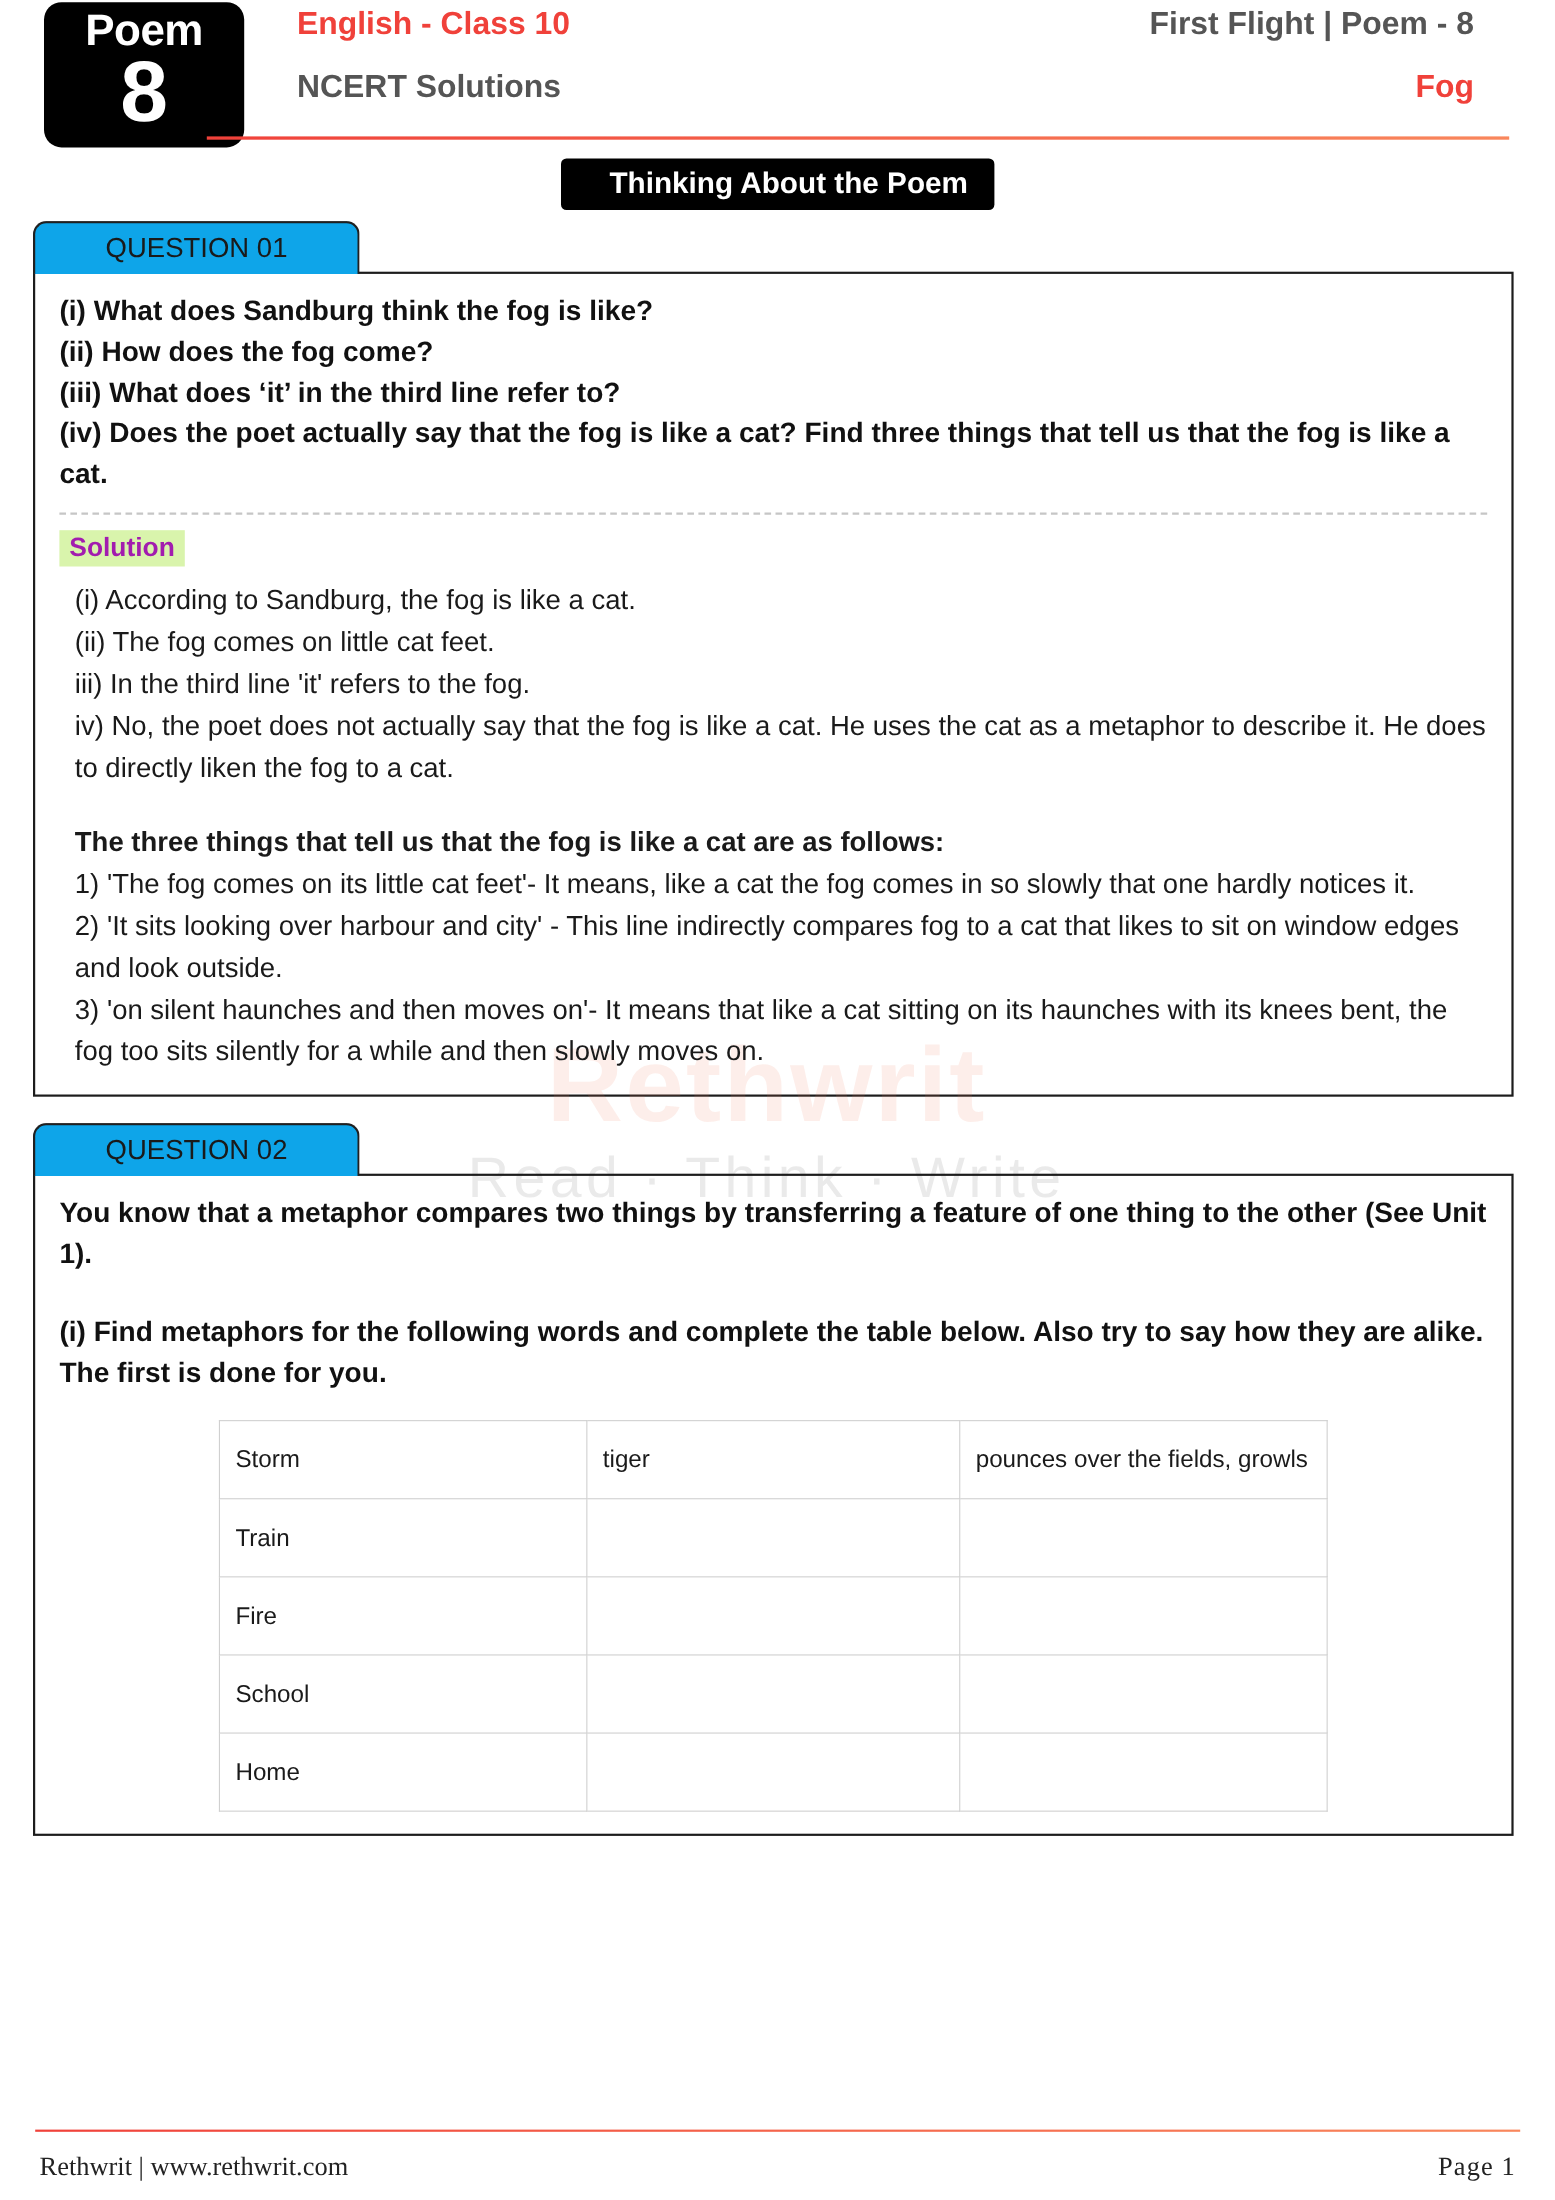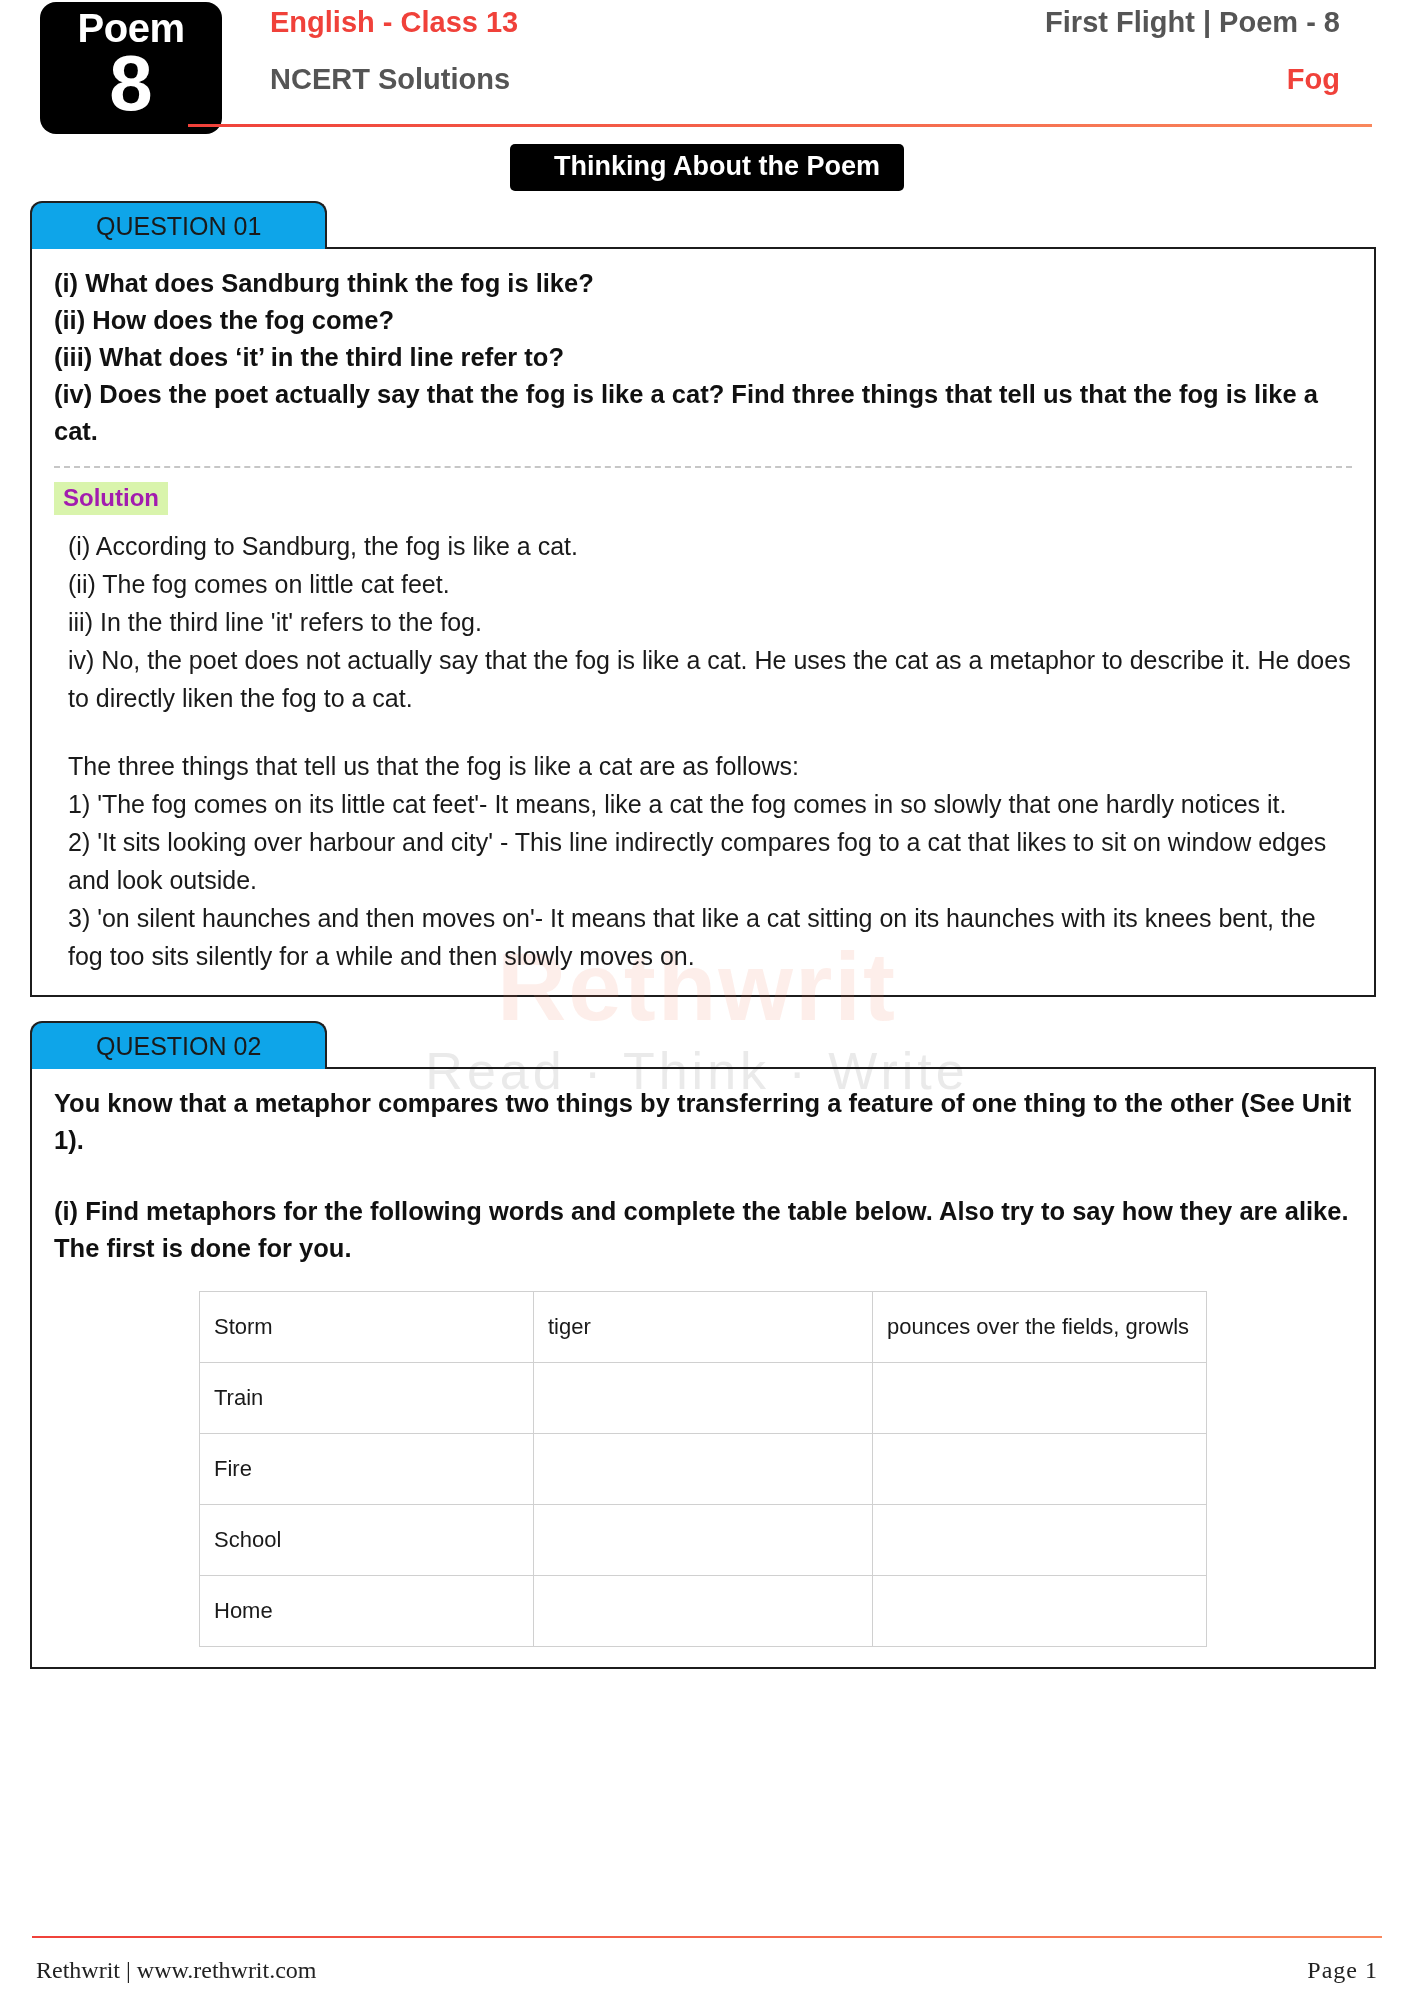--- a/index.html
+++ b/index.html
@@ -152,21 +152,21 @@
     color: #a21caf;
   }
 
   .ans {
     font-size: 25px;
     line-height: 1.52;
     color: #1a1a1a;
     margin-left: 14px;
     font-weight: normal;
   }
-  .ans.blockgap { margin-top: 30px; }
+  .ans.blockgap { margin-top: 30px; font-weight: bold; }
 
   
   .watermark {
     position: absolute;
     left: 0;
     right: 12px;
     top: 690px;
     text-align: center;
     pointer-events: none;
     z-index: 0;
@@ -236,21 +236,21 @@
 <div class="page">
 
   <div class="header">
     <div class="poem-badge">
       <div class="pb-word">Poem</div>
       <div class="pb-num">8</div>
     </div>
 
     <div class="hdr-cols">
       <div class="hdr-row">
-        <div class="hdr-left c-red">English - Class 13</div>
+        <div class="hdr-left c-red">English - Class 10</div>
         <div class="hdr-right c-gray">First Flight | Poem - 8</div>
       </div>
       <div class="hdr-row">
         <div class="hdr-left c-gray">NCERT Solutions</div>
         <div class="hdr-right c-red">Fog</div>
       </div>
     </div>
 
     <div class="hdr-rule"></div>
   </div>

